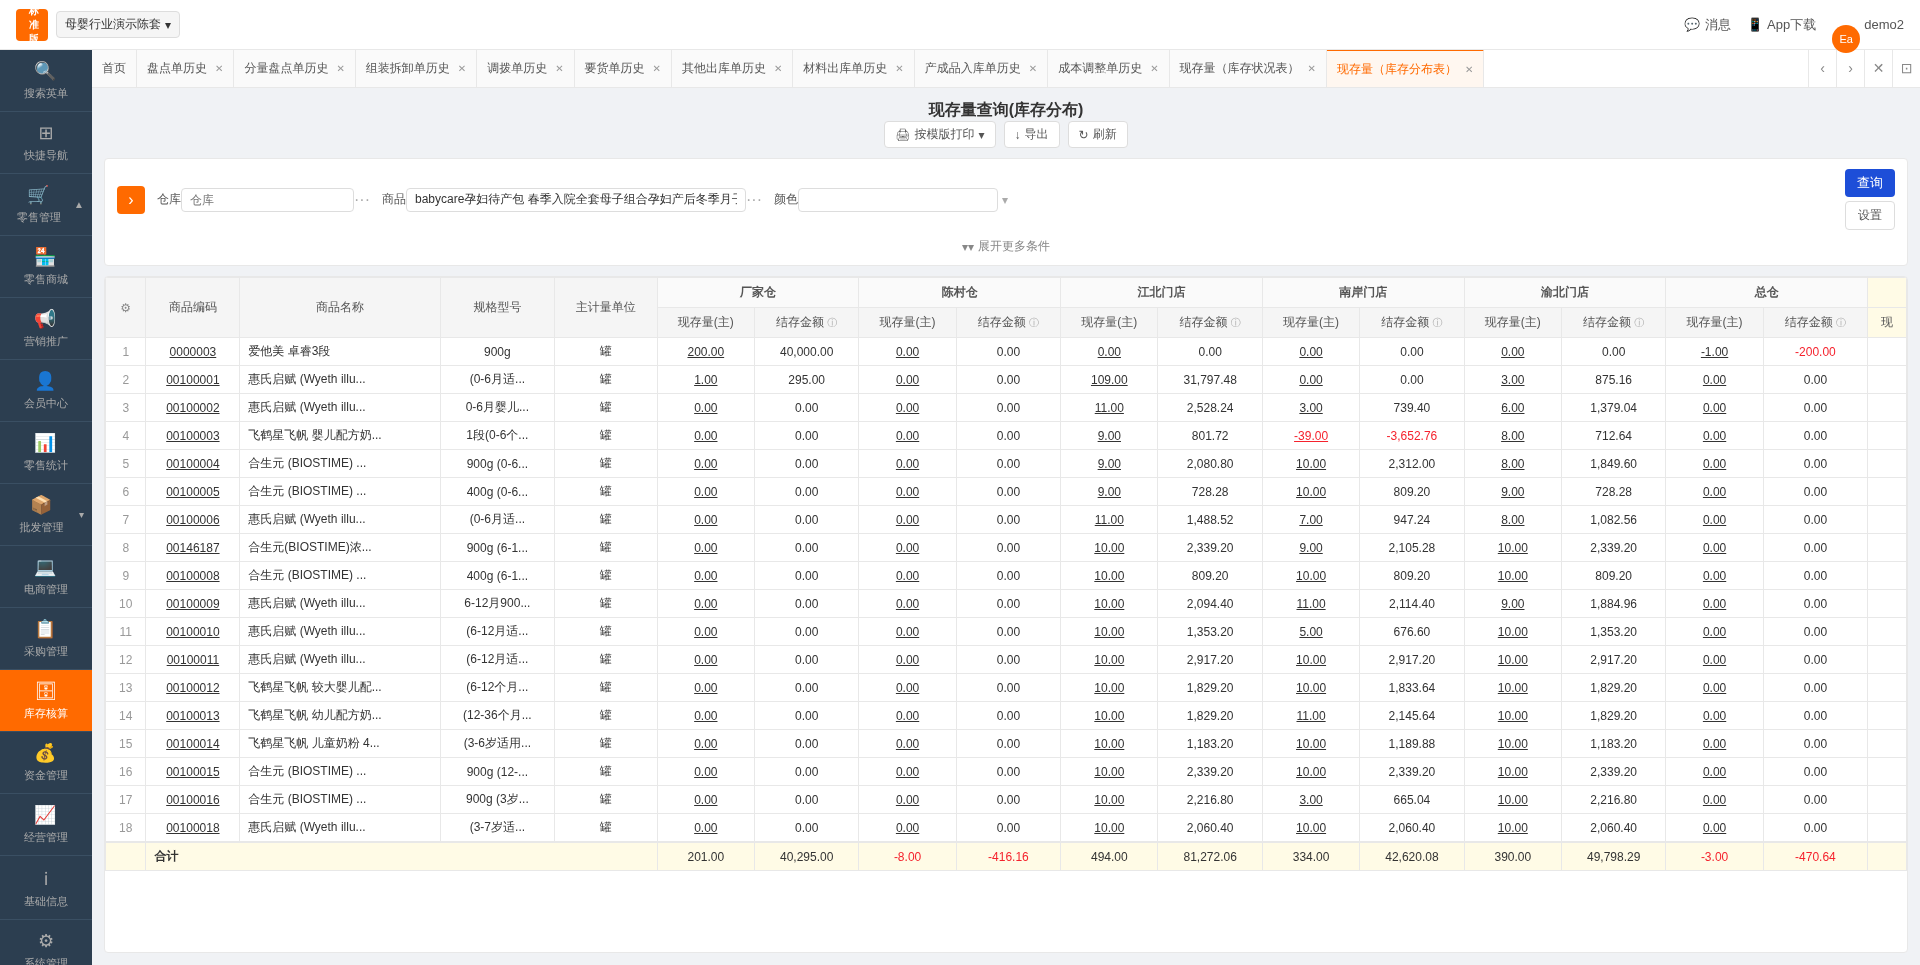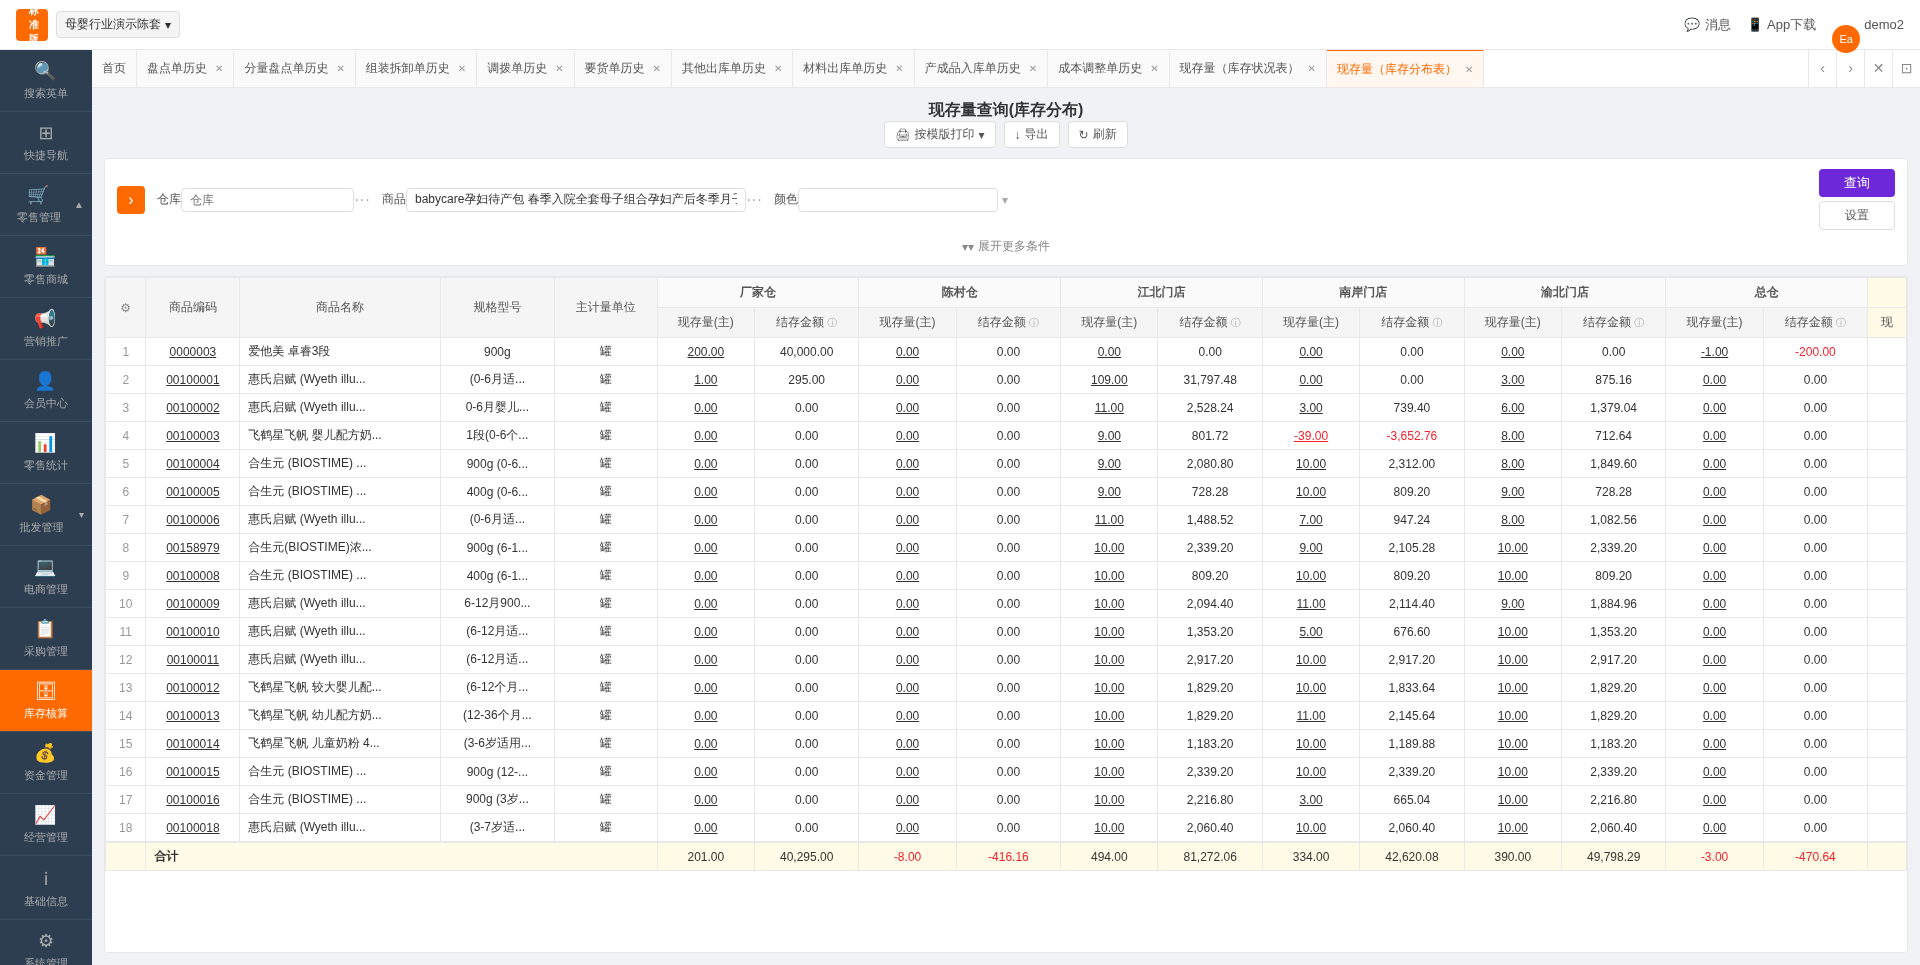--- a/index.html
+++ b/index.html
@@ -147,21 +147,21 @@
       padding: 4px 8px; font-size: 12px; color: #333;
       background: #fff; min-width: 80px;
     }
     .filter-input-wide {
       min-width: 340px;
     }
     .filter-input-color { min-width: 200px; }
     .filter-dots { color: #aaa; font-size: 16px; cursor: pointer; }
     .filter-expand { display: flex; align-items: center; gap: 4px; color: #888; font-size: 12px; cursor: pointer; }
     .btn-query {
-      padding: 5px 25px; background: #6d28d9; color: #fff;
+      padding: 5px 12px; background: #1d4ed8; color: #fff;
       border: none; border-radius: 4px; cursor: pointer; font-size: 13px;
       margin-left: auto;
     }
     .btn-settings {
       padding: 5px 12px; background: #fff; color: #555;
       border: 1px solid #ddd; border-radius: 4px; cursor: pointer; font-size: 12px;
     }
     .filter-buttons { display: flex; flex-direction: column; gap: 4px; }
 
     
@@ -613,21 +613,21 @@
       <td><span class="td-underline ">7.00</span></td>
       <td class="">947.24</td>
       <td><span class="td-underline">8.00</span></td>
       <td>1,082.56</td>
       <td class=""><span class="td-underline">0.00</span></td>
       <td class="">0.00</td>
       <td></td>
     </tr>
               <tr>
       <td class="row-num">8</td>
-      <td><span class="td-underline">00158979</span></td>
+      <td><span class="td-underline">00146187</span></td>
       <td class="td-name" title="合生元(BIOSTIME)浓...">合生元(BIOSTIME)浓...</td>
       <td class="td-spec">900g (6-1...</td>
       <td>罐</td>
       <td><span class="td-underline">0.00</span></td>
       <td>0.00</td>
       <td><span class="td-underline">0.00</span></td>
       <td>0.00</td>
       <td><span class="td-underline">10.00</span></td>
       <td>2,339.20</td>
       <td><span class="td-underline ">9.00</span></td>

